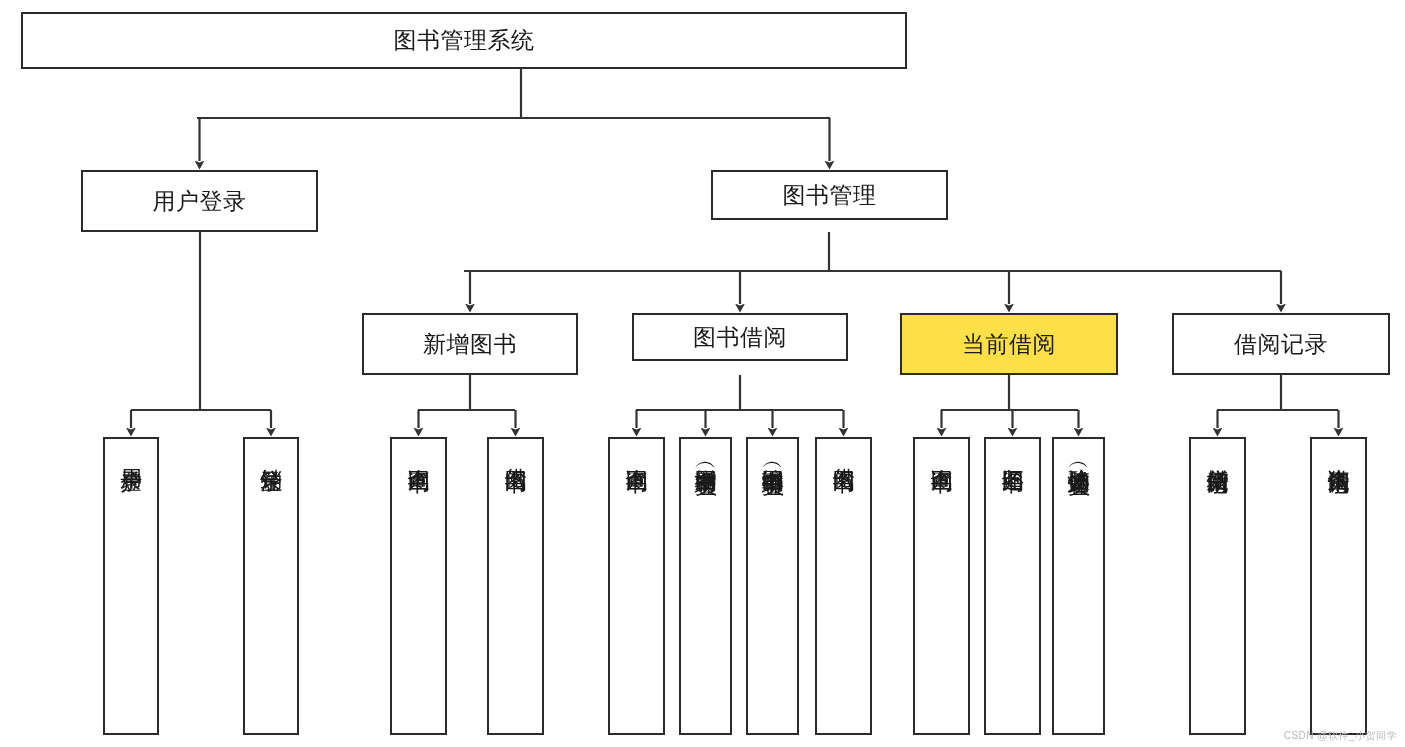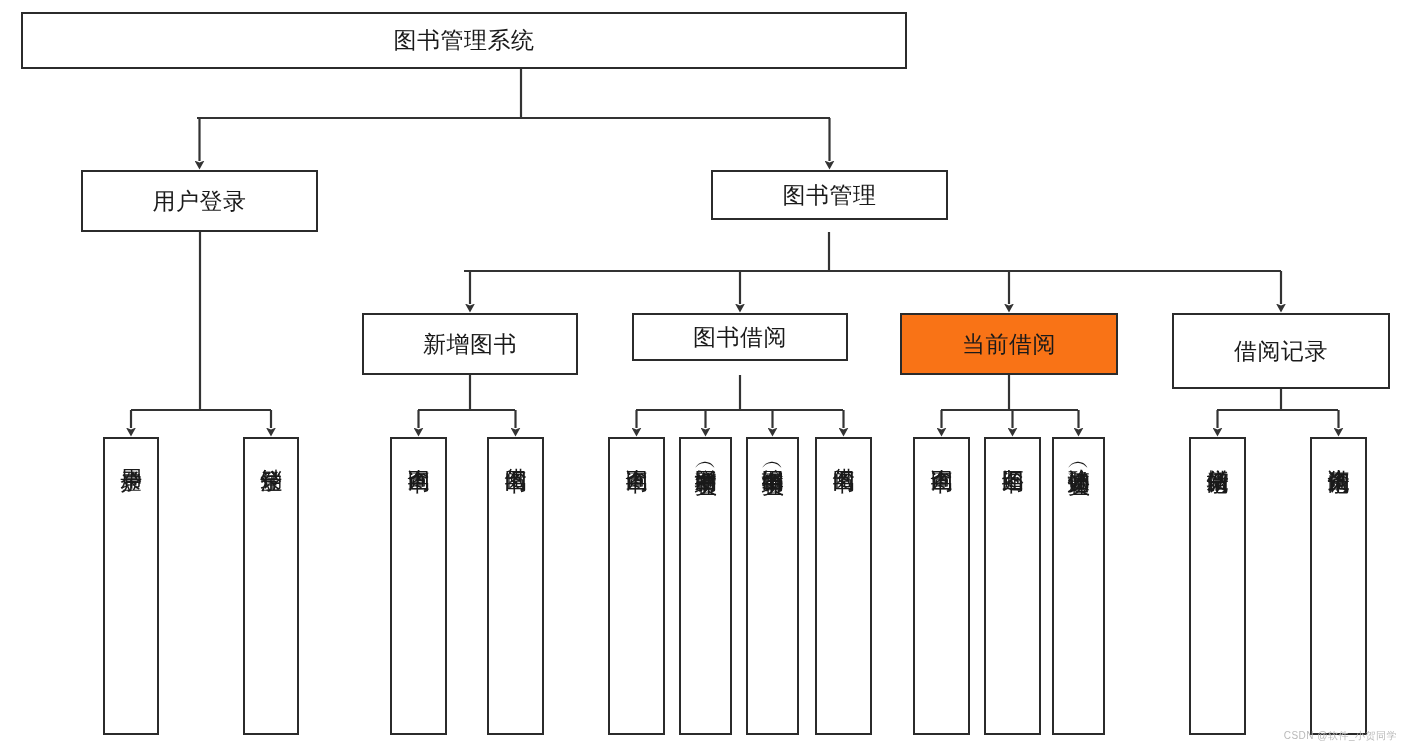--- a/index.html
+++ b/index.html
@@ -124,24 +124,24 @@
       </div>
       <div class="node-box" style="left: 711px; top: 170px; width: 237px; height: 50px; border-color: rgb(43, 43, 43); background: rgb(255, 255, 255); color: rgb(26, 26, 26);">
         <span class="node-label">图书管理</span>
       </div>
       <div class="node-box" style="left: 362px; top: 313px; width: 216px; height: 62px; border-color: rgb(43, 43, 43); background: rgb(255, 255, 255); color: rgb(26, 26, 26);">
         <span class="node-label">新增图书</span>
       </div>
       <div class="node-box" style="left: 632px; top: 313px; width: 216px; height: 48px; border-color: rgb(43, 43, 43); background: rgb(255, 255, 255); color: rgb(26, 26, 26);">
         <span class="node-label">图书借阅</span>
       </div>
-      <div class="node-box" style="left: 900px; top: 313px; width: 218px; height: 62px; border-color: rgb(43, 43, 43); background: #f97316; color: rgb(26, 26, 26);">
+      <div class="node-box" style="left: 900px; top: 313px; width: 218px; height: 62px; border-color: rgb(43, 43, 43); background: #fde047; color: rgb(26, 26, 26);">
         <span class="node-label">当前借阅</span>
       </div>
-      <div class="node-box" style="left: 1172px; top: 313px; width: 218px; height: 76px; border-color: rgb(43, 43, 43); background: rgb(255, 255, 255); color: rgb(26, 26, 26);">
+      <div class="node-box" style="left: 1172px; top: 313px; width: 218px; height: 62px; border-color: rgb(43, 43, 43); background: rgb(255, 255, 255); color: rgb(26, 26, 26);">
         <span class="node-label">借阅记录</span>
       </div>
       <div class="node-box vertical" style="left: 103px; top: 437px; width: 56px; height: 298px; border-color: rgb(43, 43, 43); background: rgb(255, 255, 255); color: rgb(26, 26, 26);">
         <span class="node-label">用户登录</span>
       </div>
       <div class="node-box vertical" style="left: 243px; top: 437px; width: 56px; height: 298px; border-color: rgb(43, 43, 43); background: rgb(255, 255, 255); color: rgb(26, 26, 26);">
         <span class="node-label">注销登录</span>
       </div>
       <div class="node-box vertical" style="left: 390px; top: 437px; width: 57px; height: 298px; border-color: rgb(43, 43, 43); background: rgb(255, 255, 255); color: rgb(26, 26, 26);">
         <span class="node-label">查询图书</span>

